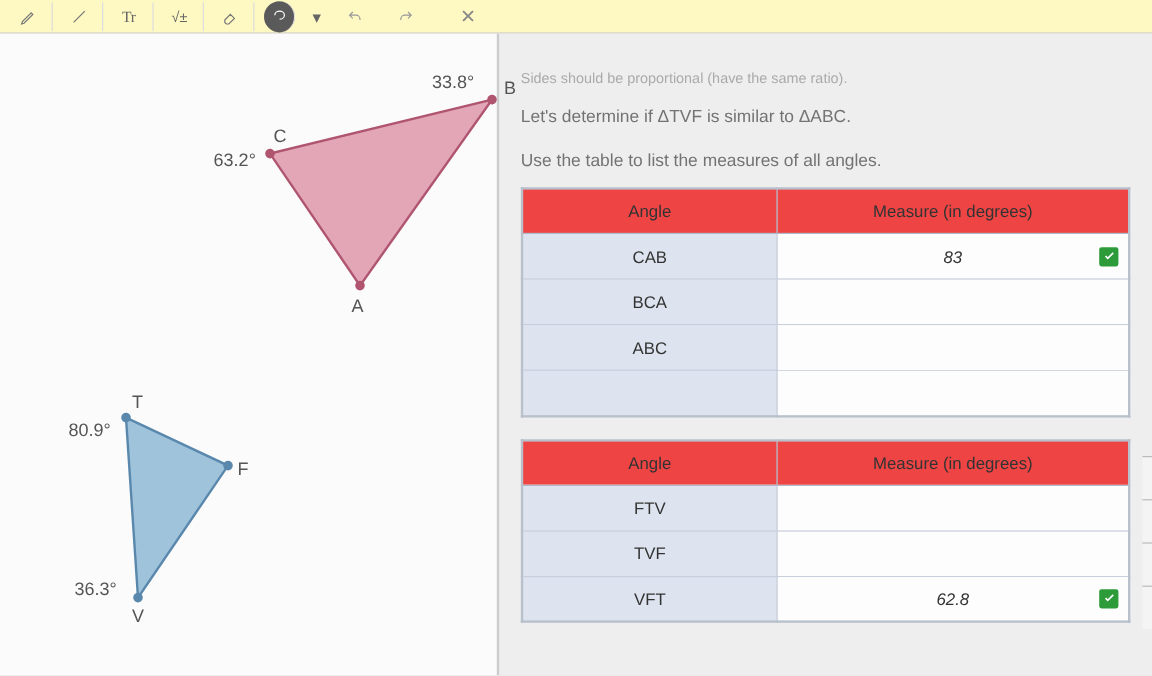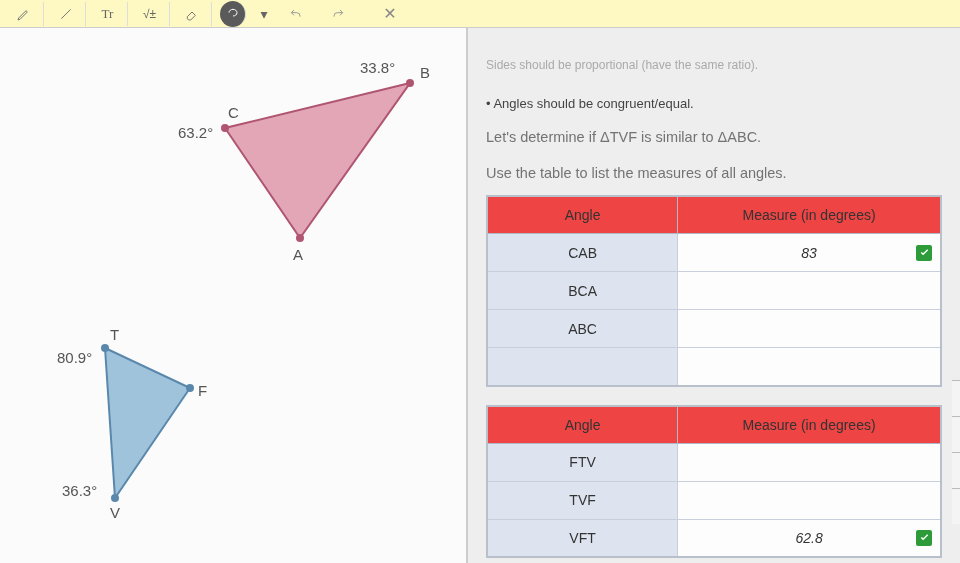--- a/index.html
+++ b/index.html
@@ -30,21 +30,21 @@
       cursor: pointer;
       color: #666;
       font-size: 14px;
     }
     .tool-btn svg { width: 16px; height: 16px; }
     .main {
       display: flex;
       height: calc(100% - 28px);
     }
     .canvas-area {
-      width: 468px;
+      width: 416px;
       background: #fbfbfb;
       border-right: 2px solid #ccc;
       position: relative;
       padding-left: 32px;
     }
     .canvas-area svg {
       position: absolute;
       top: 0; left: 0;
     }
     .vertex-label {
@@ -195,21 +195,20 @@
       <text x="57" y="335" class="angle-label">80.9°</text>
       <text x="110" y="312" class="vertex-label">T</text>
       <text x="198" y="368" class="vertex-label">F</text>
       <text x="62" y="468" class="angle-label">36.3°</text>
       <text x="110" y="490" class="vertex-label">V</text>
     </svg>
   </div>
 
   <div class="content-area">
     <div class="bullet-line" style="color:#aaa;font-size:12px;">Sides should be proportional (have the same ratio).</div>
-    <div class="bullet-line">• Angles should be congruent/equal.</div>
 
     <div class="inst">Let's determine if ΔTVF is similar to ΔABC.</div>
     <div class="inst" style="margin-top:20px;">Use the table to list the measures of all angles.</div>
 
     <table class="ans">
       <tbody>
           <tr>
         <th>Angle</th>
         <th>Measure (in degrees)</th>
       </tr>

